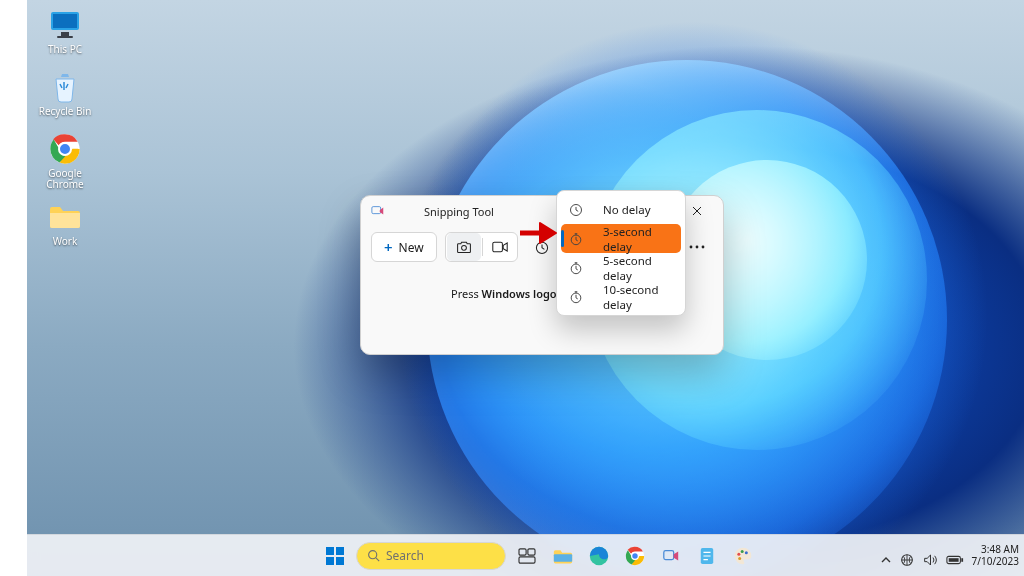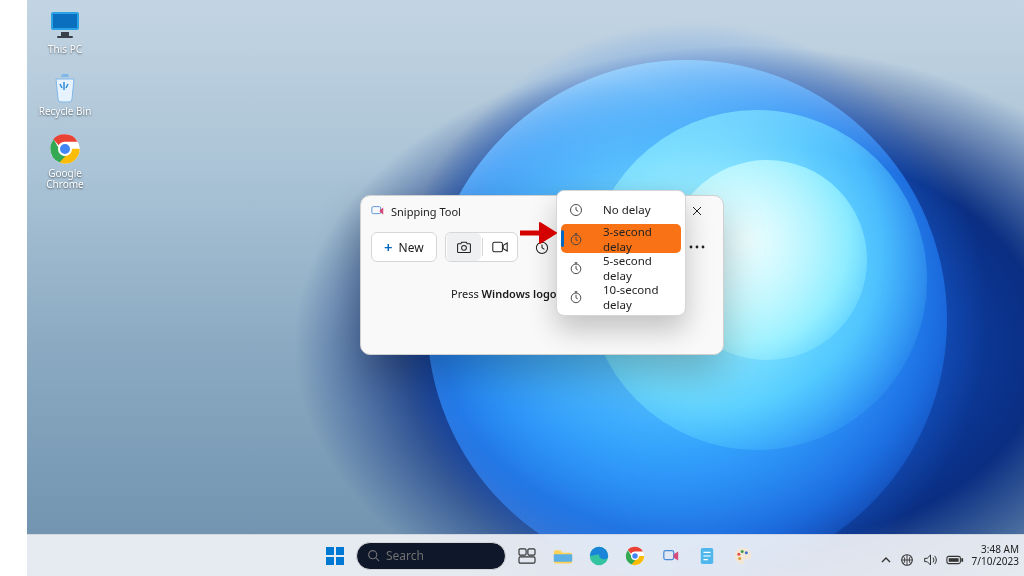--- a/index.html
+++ b/index.html
@@ -31,21 +31,21 @@
   .di-bin    { left:8px; top:70px; }
   .di-chrome { left:8px; top:132px; }
   .di-work   { left:8px; top:200px; }
 
   
   .sniptool {
     position:absolute; left:333px; top:195px; width:364px; height:160px;
     background:#f9f9f9; border:1px solid #d0d0d0; border-radius:10px;
     box-shadow:0 18px 40px rgba(0,0,0,.25);
   }
-  .st-title { display:flex; align-items:center; height:30px; padding:0 6px 0 10px; }
+  .st-title { display:flex; align-items:center; height:30px; padding:0 6px 0 10px;gap:33px; }
   .st-title .app-icon { width:14px; height:14px; margin-right:6px; }
   .st-title .text { font-size:11px; color:#222; }
   .st-winbtns { margin-left:auto; display:flex; }
   .st-winbtn { width:40px; height:28px; display:flex; align-items:center; justify-content:center; color:#333; border-radius:4px; }
   .st-toolbar { display:flex; align-items:center; height:42px; padding:0 10px; gap:8px; }
   .btn-new {
     display:flex; align-items:center; gap:6px;
     border:1px solid #d6d6d6; background:#fff; border-radius:6px;
     height:30px; padding:0 12px; font-size:12px; color:#1a1a1a; cursor:pointer;
   }
@@ -82,21 +82,21 @@
   .taskbar {
     position:absolute; left:0; bottom:0; width:100%; height:42px;
     background:rgba(240,242,246,.92); backdrop-filter:blur(6px);
     border-top:1px solid rgba(0,0,0,.08);
     display:flex; align-items:center; justify-content:center;
   }
   .tb-center { display:flex; align-items:center; gap:6px; }
   .tb-icon { width:30px; height:30px; display:flex; align-items:center; justify-content:center; border-radius:4px; cursor:pointer; }
   .searchbox {
     display:flex; align-items:center; gap:6px; width:150px; height:28px;
-    background:#0f172a; border:1px solid #d6d6d6; border-radius:14px;
+    background:#fde047; border:1px solid #d6d6d6; border-radius:14px;
     padding:0 10px; color:#707070; font-size:12px; cursor:text;
   }
   .tb-right { position:absolute; right:8px; display:flex; align-items:flex-end; gap:8px; }
   .tray-icons { display:flex; align-items:center; gap:8px; color:#333; }
   .clock { font-size:10px; line-height:1.15; color:#222; text-align:right; }
   .badge { width:16px; height:16px; border-radius:50%; background:#0067c0; color:#fff; font-size:10px; display:flex; align-items:center; justify-content:center; }
 
   
   svg { display:block; }
 </style>
@@ -138,20 +138,29 @@
           <path d="M24 2a22 22 0 0 1 19 11H24a11 11 0 0 0-9.5 5.5L6.4 9.2A22 22 0 0 1 24 2Z" fill="#ea4335"></path>
           <path d="M46 24a22 22 0 0 1-30.2 20.4l9.7-16.8A11 11 0 0 0 35 24l.001-.5H43A22 22 0 0 1 46 24Z" fill="#fbbc05"></path>
           <path d="M15.8 44.4A22 22 0 0 1 2 24c0-5.4 1.9-10.3 5.1-14.1l9.7 16.8A11 11 0 0 0 24 35l.5-.01-8.7 9.4Z" fill="#34a853"></path>
           <circle cx="24" cy="24" r="9" fill="#4285f4"></circle>
           <circle cx="24" cy="24" r="9" fill="none" stroke="#fff" stroke-width="3"></circle>
         </svg>
     </div>
     <div class="label">Google Chrome</div>
   </div>
 
+  <div class="desktop-icon di-work">
+    <div class="glyph">
+      <svg width="34" height="28" viewBox="0 0 34 28">
+          <path d="M2 6a2 2 0 0 1 2-2h8l3 4h15a2 2 0 0 1 2 2v13a2 2 0 0 1-2 2H4a2 2 0 0 1-2-2Z" fill="#ffd256"></path>
+          <path d="M2 10h30v13a2 2 0 0 1-2 2H4a2 2 0 0 1-2-2Z" fill="#ffe39a"></path>
+        </svg>
+    </div>
+    <div class="label">Work</div>
+  </div>
 
   <div class="sniptool">
     <div class="st-title">
       <span class="app-icon">
         <svg width="14" height="14" viewBox="0 0 16 16">
             <rect x="1" y="3" width="10" height="8" rx="1.5" fill="none" stroke="#4b8bd6"></rect>
             <path d="M10 7l4-3v8l-4-3" fill="#d64b7a"></path>
           </svg>
       </span>
       <span class="text">Snipping Tool</span>

